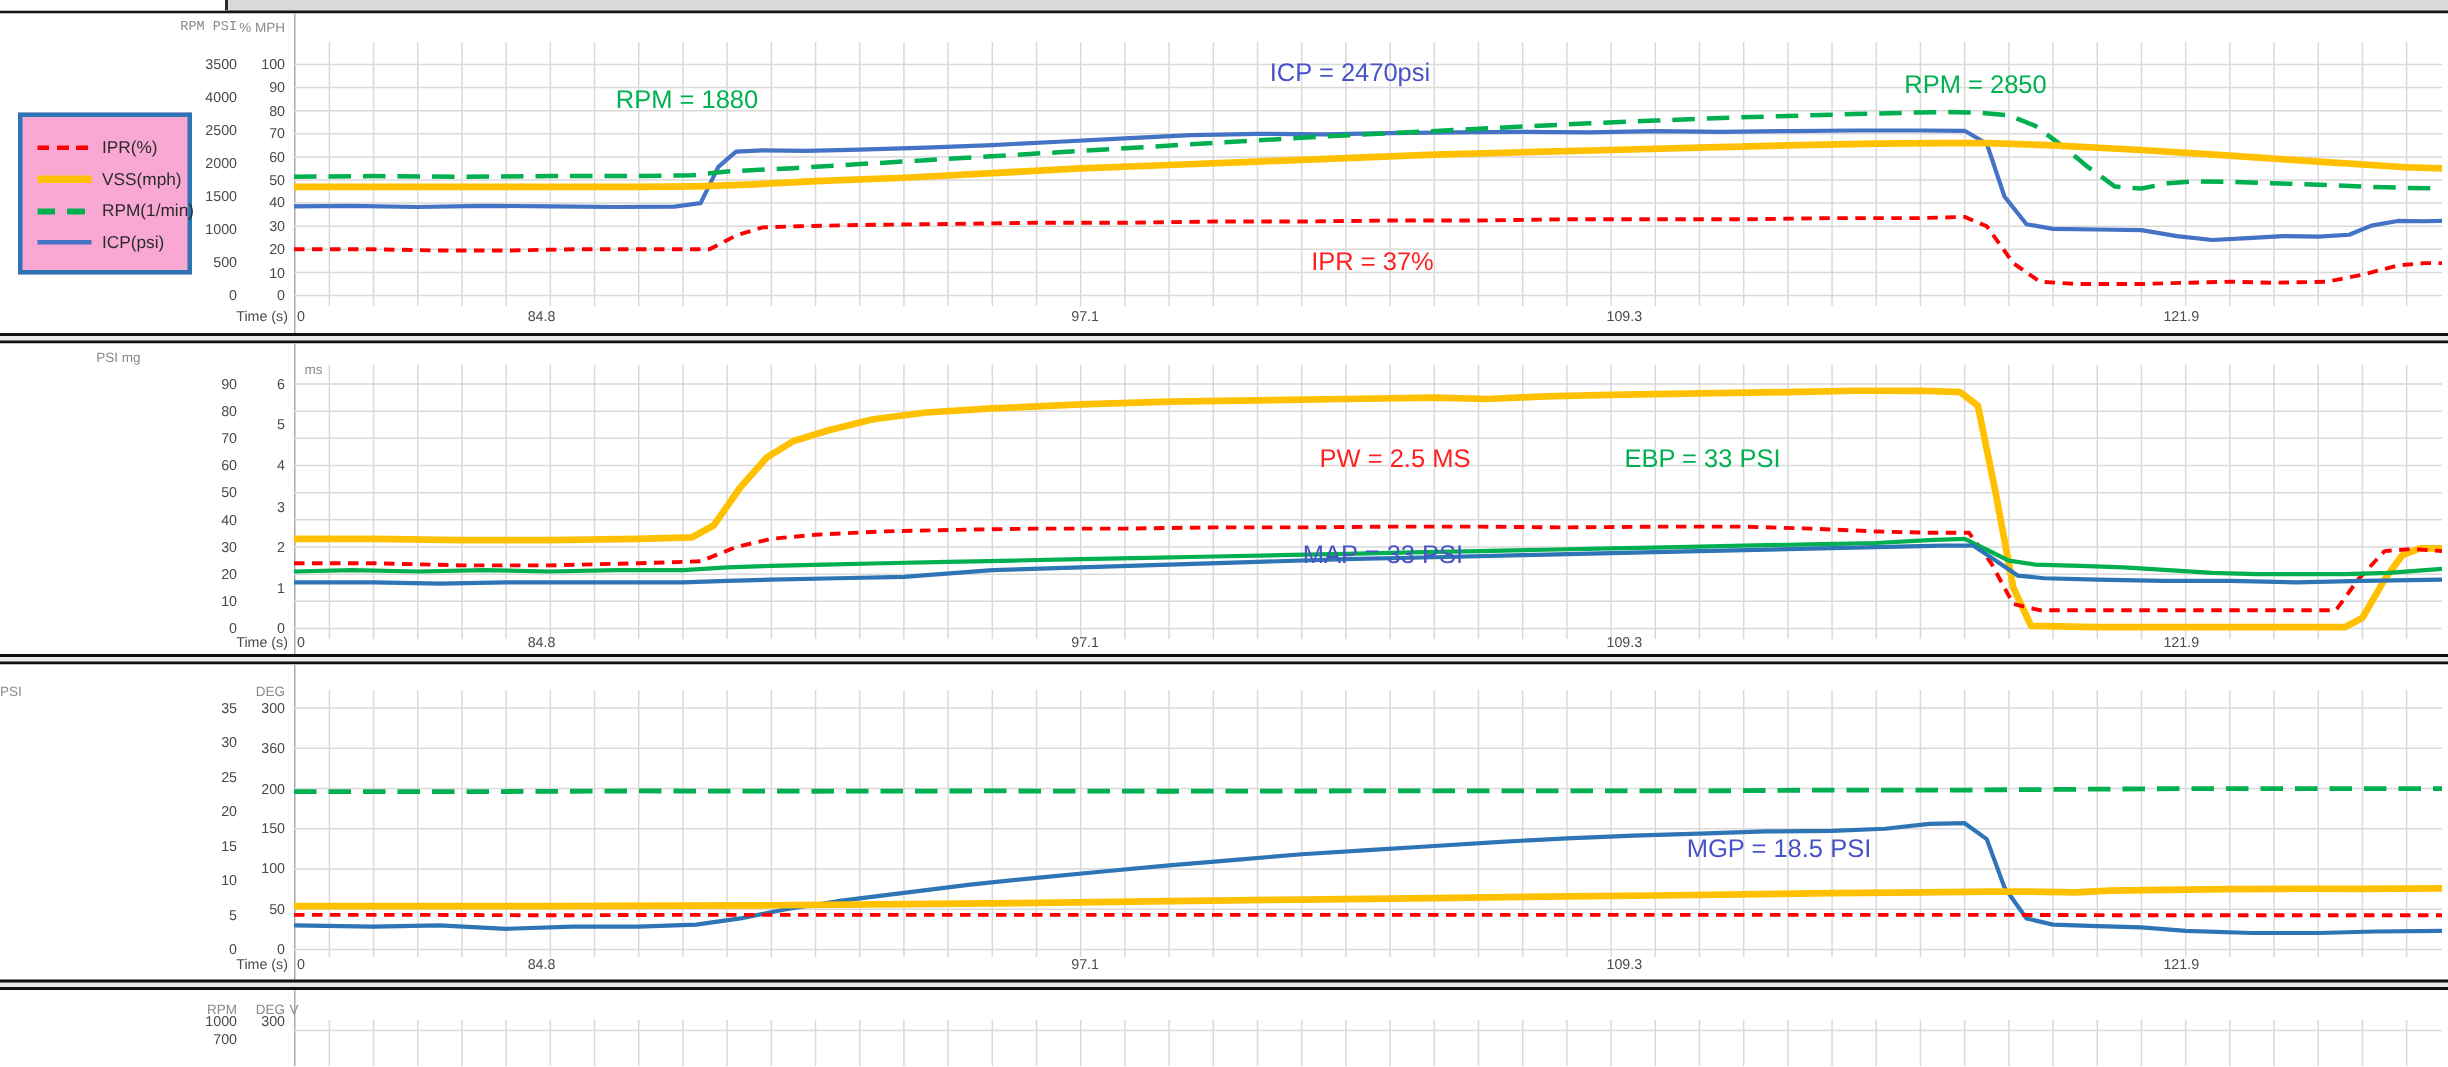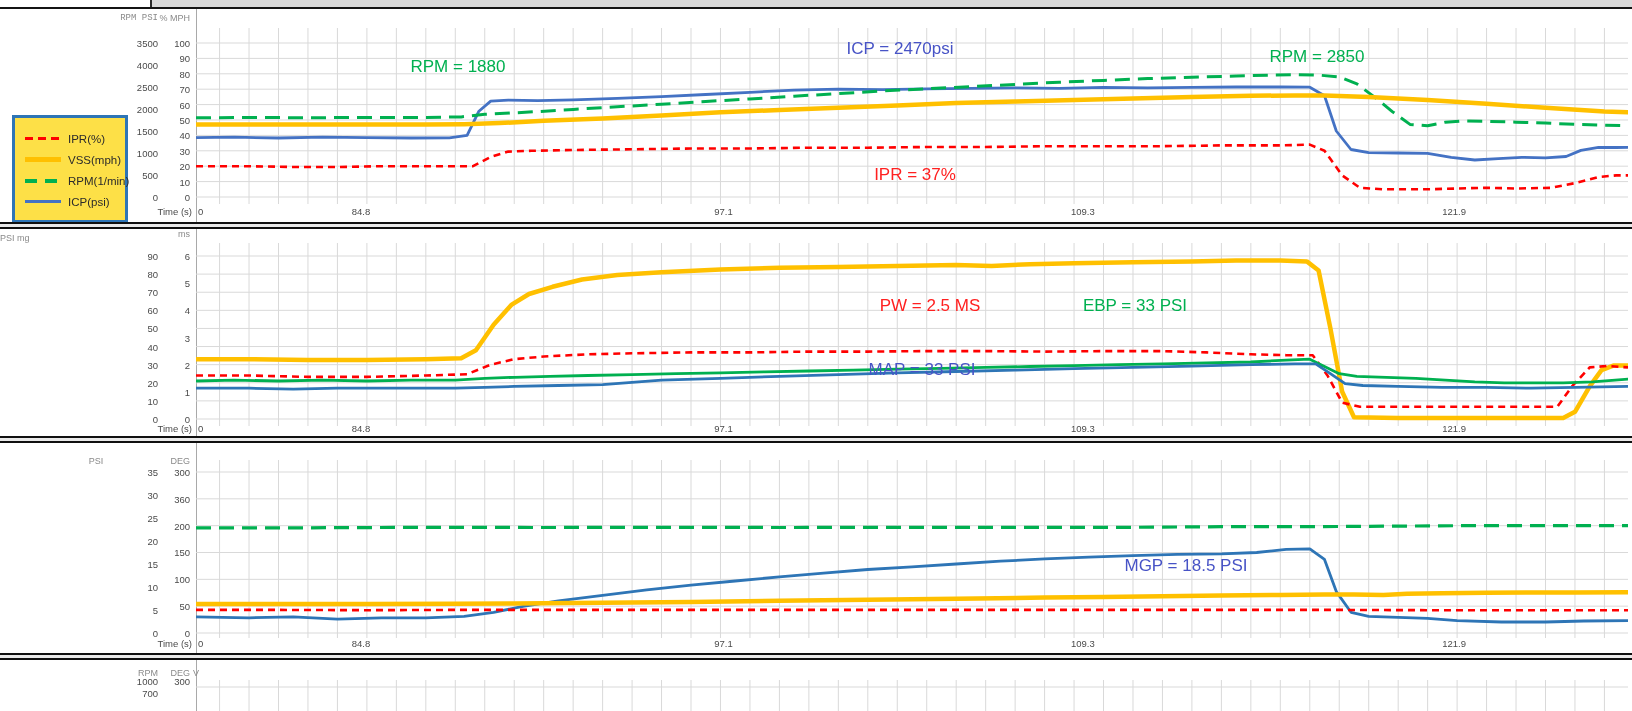--- a/index.html
+++ b/index.html
@@ -6,21 +6,21 @@
   .stage{position:relative;width:1632px;height:711px;background:#ffffff;overflow:hidden;
          font-family:"Liberation Sans",sans-serif;-webkit-font-smoothing:antialiased;}
   
   .topbar{position:absolute;left:0;top:0;width:1632px;height:7px;background:#d9d9d9;border-bottom:2px solid #141414;}
   .topbar-leftbox{position:absolute;left:0;top:0;width:150px;height:7px;background:#ffffff;border-right:2px solid #2b2b2b;}
   
   .sep{position:absolute;left:0;width:1632px;height:3px;background:#e9e9e9;border-top:2px solid #101010;border-bottom:2px solid #101010;}
   .panel{position:absolute;left:0;width:1632px;background:#ffffff;}
   .plot-svg{position:absolute;left:196px;width:1432px;display:block;}
   .axis-vline{position:absolute;left:196px;top:0;width:1px;background:#a9a9a9;}
-  .legend{position:absolute;left:12px;background:#fde047;padding:10px 8px 8px 10px;box-sizing:border-box;width:116px;margin-top:40px;}
+  .legend{position:absolute;left:12px;background:#f9a8d4;padding:10px 8px 8px 10px;box-sizing:border-box;width:116px;}
   .legend-item{display:flex;align-items:center;height:21px;}
   .legend-swatch{width:36px;flex:0 0 36px;margin-right:7px;}
   .legend-label{font-size:11.5px;color:#2b2b2b;white-space:nowrap;}
   .panel-title{position:absolute;left:470px;width:380px;text-align:center;font-size:17px;color:#1a1a1a;z-index:5;}
 </style>
 </head>
 <body>
 
 <div class="stage">
   <div class="topbar">
@@ -208,22 +208,22 @@
         <line x1="0" y1="157.88888888888889" x2="1432" y2="157.88888888888889" stroke="#d9d9d9" stroke-width="1"></line>
         <line x1="0" y1="176" x2="1432" y2="176" stroke="#d9d9d9" stroke-width="1"></line>
         <polyline points="0.0,116.2 53.0,116.2 112.0,117.1 170.9,117.1 229.8,116.2 265.2,115.3 279.9,107.2 297.6,81.8 315.3,61.9 333.0,51.0 356.5,43.8 386.0,36.5 421.3,32.0 465.5,29.3 524.5,26.6 583.4,24.8 642.3,23.9 701.3,23.0 760.2,22.1 795.6,23.0 833.9,21.2 878.1,20.2 937.0,19.3 995.9,18.4 1040.1,17.5 1084.3,17.5 1110.8,18.4 1122.6,27.5 1134.4,85.4 1146.2,148.8 1158.0,174.2 1202.2,175.1 1261.1,175.1 1320.0,175.1 1367.2,175.1 1379.0,168.8 1393.7,143.4 1405.5,127.1 1417.3,122.6 1432.0,122.6" fill="none" stroke="#ffc000" stroke-width="4.5" stroke-linejoin="round" stroke-linecap="round"></polyline>
         <polyline points="0.0,132.5 53.0,132.5 112.0,133.9 170.9,133.9 229.8,132.5 271.1,131.2 294.7,121.7 318.2,116.2 347.7,113.5 391.9,111.3 436.1,110.3 495.0,109.4 553.9,109.4 612.9,108.6 671.8,108.6 730.7,108.1 789.7,108.1 848.6,108.6 907.5,108.1 966.5,108.1 1010.7,109.4 1054.8,111.3 1090.2,112.2 1116.7,112.2 1131.5,132.5 1146.2,159.7 1163.9,163.8 1202.2,163.8 1261.1,163.8 1320.0,163.8 1361.3,163.8 1376.0,143.4 1393.7,124.4 1411.4,123.0 1432.0,124.4" fill="none" stroke="#ff0000" stroke-width="2.6" stroke-linejoin="round" stroke-linecap="butt" stroke-dasharray="7,5"></polyline>
         <polyline points="0.0,138.0 38.3,137.1 82.5,138.0 126.7,137.1 170.9,138.0 215.1,137.1 259.3,137.1 288.8,135.3 318.2,134.3 353.6,133.4 391.9,132.5 436.1,131.6 480.3,130.7 524.5,129.8 568.7,128.9 612.9,128.0 657.1,127.1 701.3,126.2 745.5,125.3 789.7,124.4 833.9,123.5 878.1,122.6 922.3,121.7 966.5,120.8 1010.7,119.9 1054.8,119.0 1090.2,117.1 1113.8,116.2 1128.5,123.5 1143.2,130.7 1160.9,133.4 1190.4,134.3 1219.9,135.3 1249.3,137.1 1278.8,138.9 1308.2,139.8 1337.7,139.8 1367.2,139.8 1396.6,138.9 1432.0,136.2" fill="none" stroke="#00b050" stroke-width="2.8" stroke-linejoin="round" stroke-linecap="round"></polyline>
         <polyline points="0.0,145.2 53.0,145.2 97.2,146.1 141.4,145.2 200.4,145.2 259.3,145.2 288.8,144.3 318.2,143.4 362.4,142.5 406.6,141.6 465.5,137.1 524.5,135.3 583.4,133.4 642.3,131.6 701.3,129.8 760.2,128.5 819.1,127.1 878.1,125.7 937.0,124.4 995.9,123.1 1054.8,121.7 1099.0,120.8 1119.7,120.8 1134.4,130.7 1149.1,140.7 1166.8,142.5 1202.2,143.4 1246.4,144.3 1290.6,144.3 1334.8,145.2 1379.0,144.3 1432.0,143.4" fill="none" stroke="#2e75b6" stroke-width="2.8" stroke-linejoin="round" stroke-linecap="round"></polyline>
         <text x="734" y="68" fill="#ff2020" font-size="17" text-anchor="middle" font-family="&quot;Liberation Sans&quot;,sans-serif">PW = 2.5 MS</text>
         <text x="939" y="68" fill="#00b050" font-size="17" text-anchor="middle" font-family="&quot;Liberation Sans&quot;,sans-serif">EBP = 33 PSI</text>
         <text x="726" y="132" fill="#4753c6" font-size="17" text-anchor="middle" font-family="&quot;Liberation Sans&quot;,sans-serif">MAP = 33 PSI</text>
       </svg>
-  <span style="left: 0px; top: 4px; width: 158px; text-align: left; font-size: 9px; color: rgb(138, 138, 138); position: absolute;">PSI mg</span>
-      <span style="left: 0px; top: 0; width: 190px; text-align: right; font-size: 9px; color: rgb(138, 138, 138); position: absolute;">ms</span>
+  <span style="left: 0px; top: 4px; width: 158px; text-align: center; font-size: 9px; color: rgb(138, 138, 138); position: absolute;">PSI mg</span>
+      <span style="left: 0px; top: 12px; width: 190px; text-align: right; font-size: 9px; color: rgb(138, 138, 138); position: absolute; padding-left: 25px;">ms</span>
       <span style="left: 0px; top: 22px; width: 158px; text-align: right; font-size: 9.5px; color: rgb(74, 74, 74); position: absolute;">90</span>
       <span style="left: 0px; top: 40.1px; width: 158px; text-align: right; font-size: 9.5px; color: rgb(74, 74, 74); position: absolute;">80</span>
       <span style="left: 0px; top: 58.2px; width: 158px; text-align: right; font-size: 9.5px; color: rgb(74, 74, 74); position: absolute;">70</span>
       <span style="left: 0px; top: 76.3px; width: 158px; text-align: right; font-size: 9.5px; color: rgb(74, 74, 74); position: absolute;">60</span>
       <span style="left: 0px; top: 94.4px; width: 158px; text-align: right; font-size: 9.5px; color: rgb(74, 74, 74); position: absolute;">50</span>
       <span style="left: 0px; top: 112.5px; width: 158px; text-align: right; font-size: 9.5px; color: rgb(74, 74, 74); position: absolute;">40</span>
       <span style="left: 0px; top: 130.6px; width: 158px; text-align: right; font-size: 9.5px; color: rgb(74, 74, 74); position: absolute;">30</span>
       <span style="left: 0px; top: 148.7px; width: 158px; text-align: right; font-size: 9.5px; color: rgb(74, 74, 74); position: absolute;">20</span>
       <span style="left: 0px; top: 166.8px; width: 158px; text-align: right; font-size: 9.5px; color: rgb(74, 74, 74); position: absolute;">10</span>
       <span style="left: 0px; top: 184.9px; width: 158px; text-align: right; font-size: 9.5px; color: rgb(74, 74, 74); position: absolute;">0</span>
@@ -300,21 +300,21 @@
         <line x1="0" y1="92.5" x2="1432" y2="92.5" stroke="#d9d9d9" stroke-width="1"></line>
         <line x1="0" y1="119.33333333333333" x2="1432" y2="119.33333333333333" stroke="#d9d9d9" stroke-width="1"></line>
         <line x1="0" y1="146.16666666666666" x2="1432" y2="146.16666666666666" stroke="#d9d9d9" stroke-width="1"></line>
         <line x1="0" y1="173" x2="1432" y2="173" stroke="#d9d9d9" stroke-width="1"></line>
         <polyline points="0.0,67.8 112.0,67.8 229.8,67.3 347.7,67.5 465.5,67.3 583.4,67.5 701.3,67.3 819.1,67.3 937.0,67.3 1025.4,66.7 1113.8,66.7 1187.4,66.2 1261.1,65.7 1349.5,65.7 1432.0,65.7" fill="none" stroke="#00b050" stroke-width="3.2" stroke-linejoin="round" stroke-linecap="butt" stroke-dasharray="15,8"></polyline>
         <polyline points="0.0,156.9 53.0,157.8 97.2,156.9 141.4,159.2 185.6,157.8 229.8,157.8 268.1,156.4 297.6,152.3 327.1,146.3 362.4,140.8 406.6,135.3 450.8,129.8 495.0,125.2 539.2,121.0 583.4,116.9 627.6,113.2 671.8,109.5 716.0,106.8 760.2,104.0 804.4,101.2 848.6,98.9 892.8,97.1 937.0,95.7 981.2,94.3 1025.4,93.9 1060.7,92.5 1090.2,89.3 1113.8,88.8 1128.5,99.4 1140.3,131.6 1155.0,152.3 1172.7,156.4 1202.2,157.4 1231.6,158.3 1261.1,160.6 1305.3,162.0 1349.5,162.0 1387.8,161.0 1432.0,160.6" fill="none" stroke="#2e75b6" stroke-width="2.8" stroke-linejoin="round" stroke-linecap="round"></polyline>
         <polyline points="0.0,144.0 82.5,144.0 170.9,144.0 259.3,143.8 318.2,143.5 406.6,142.7 495.0,141.9 583.4,140.8 671.8,139.7 760.2,138.7 848.6,137.6 907.5,137.0 966.5,136.2 1025.4,135.4 1084.3,134.9 1128.5,134.4 1158.0,134.4 1187.4,134.9 1211.0,133.8 1246.4,133.3 1290.6,132.8 1334.8,132.5 1379.0,132.5 1432.0,132.2" fill="none" stroke="#ffc000" stroke-width="4.5" stroke-linejoin="round" stroke-linecap="round"></polyline>
         <polyline points="0.0,149.9 82.5,149.9 170.9,150.2 259.3,149.9 347.7,149.9 436.1,149.9 524.5,149.9 612.9,149.9 701.3,149.9 789.7,149.9 878.1,149.9 966.5,149.9 1054.8,149.9 1143.2,149.9 1231.6,150.2 1320.0,150.2 1432.0,150.2" fill="none" stroke="#ff0000" stroke-width="2.6" stroke-linejoin="round" stroke-linecap="butt" stroke-dasharray="7,5"></polyline>
         <text x="990" y="111" fill="#4753c6" font-size="17" text-anchor="middle" font-family="&quot;Liberation Sans&quot;,sans-serif">MGP = 18.5 PSI</text>
       </svg>
-  <span style="left: 17px; top: 13px; width: 158px; text-align: center; font-size: 9px; color: rgb(138, 138, 138); position: absolute;">PSI</span>
+  <span style="left: 0px; top: 13px; width: 158px; text-align: left; font-size: 9px; color: rgb(138, 138, 138); position: absolute;">PSI</span>
       <span style="left: 0px; top: 13px; width: 190px; text-align: right; font-size: 9px; color: rgb(138, 138, 138); position: absolute;">DEG</span>
       <span style="left: 0px; top: 24px; width: 158px; text-align: right; font-size: 9.5px; color: rgb(74, 74, 74); position: absolute;">35</span>
       <span style="left: 0px; top: 47px; width: 158px; text-align: right; font-size: 9.5px; color: rgb(74, 74, 74); position: absolute;">30</span>
       <span style="left: 0px; top: 70px; width: 158px; text-align: right; font-size: 9.5px; color: rgb(74, 74, 74); position: absolute;">25</span>
       <span style="left: 0px; top: 93px; width: 158px; text-align: right; font-size: 9.5px; color: rgb(74, 74, 74); position: absolute;">20</span>
       <span style="left: 0px; top: 116px; width: 158px; text-align: right; font-size: 9.5px; color: rgb(74, 74, 74); position: absolute;">15</span>
       <span style="left: 0px; top: 139px; width: 158px; text-align: right; font-size: 9.5px; color: rgb(74, 74, 74); position: absolute;">10</span>
       <span style="left: 0px; top: 162px; width: 158px; text-align: right; font-size: 9.5px; color: rgb(74, 74, 74); position: absolute;">5</span>
       <span style="left: 0px; top: 185px; width: 158px; text-align: right; font-size: 9.5px; color: rgb(74, 74, 74); position: absolute;">0</span>
       <span style="left: 0px; top: 24px; width: 190px; text-align: right; font-size: 9.5px; color: rgb(74, 74, 74); position: absolute;">300</span>

